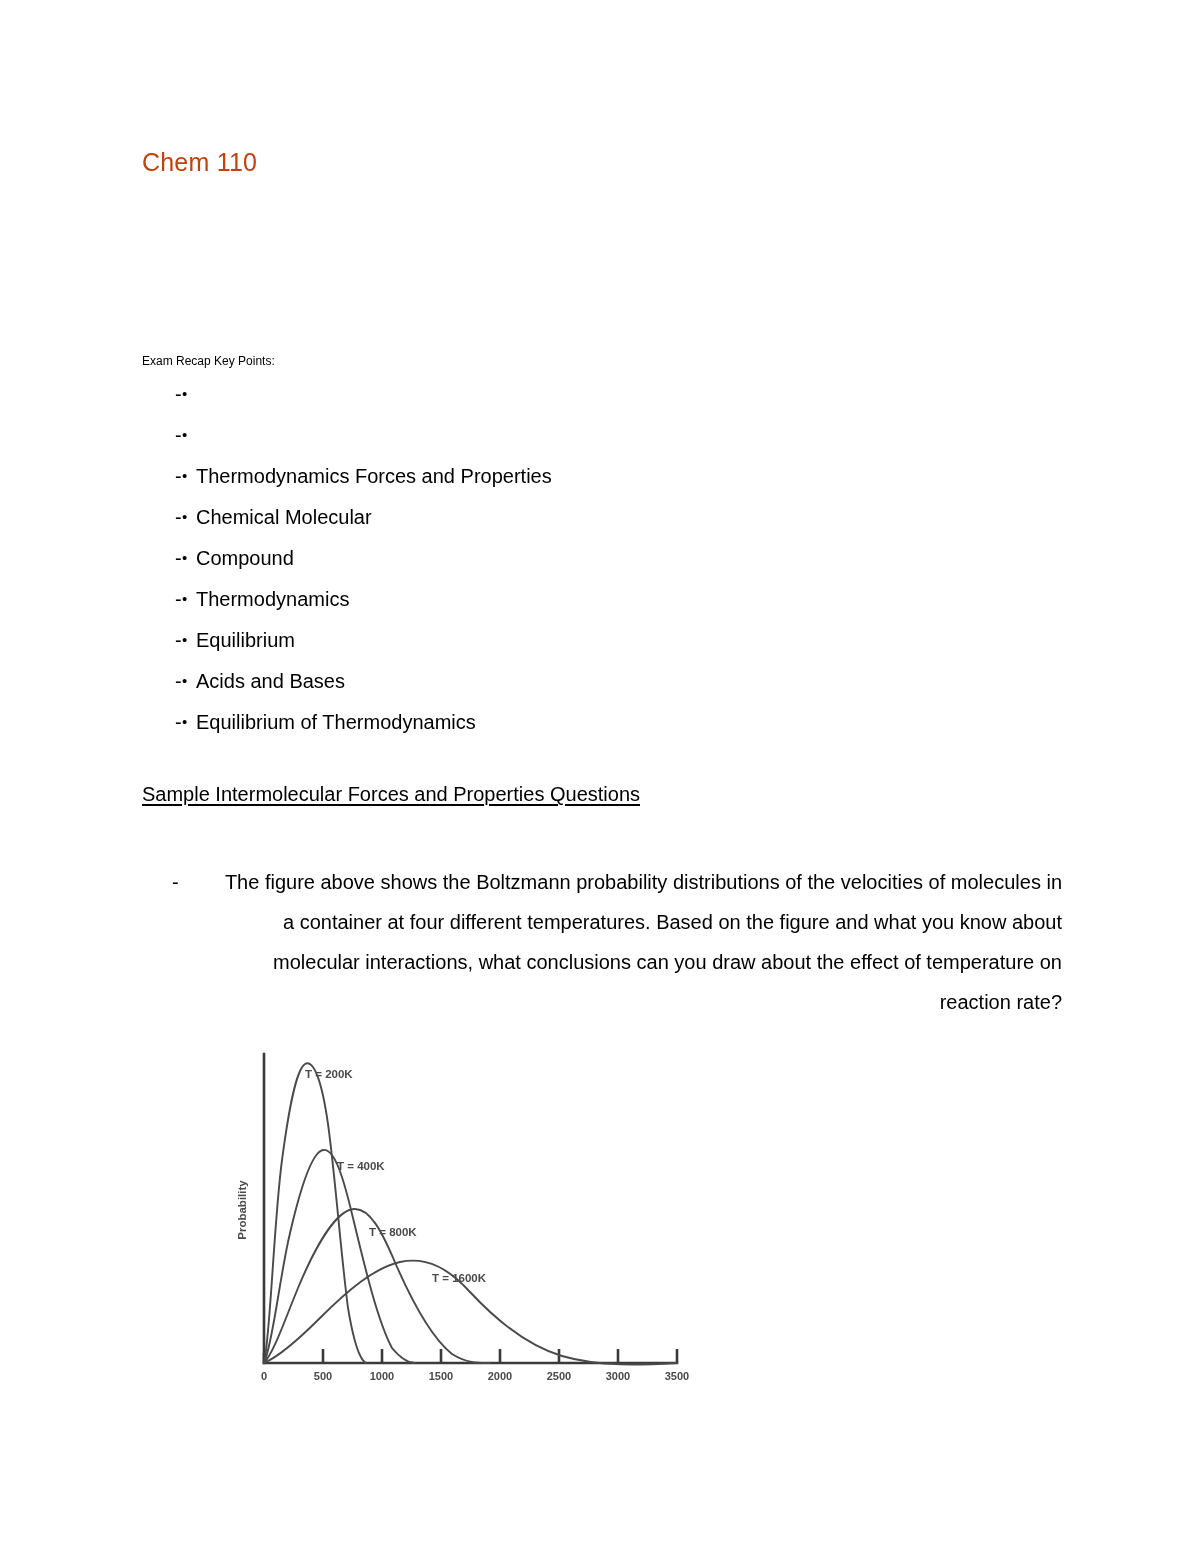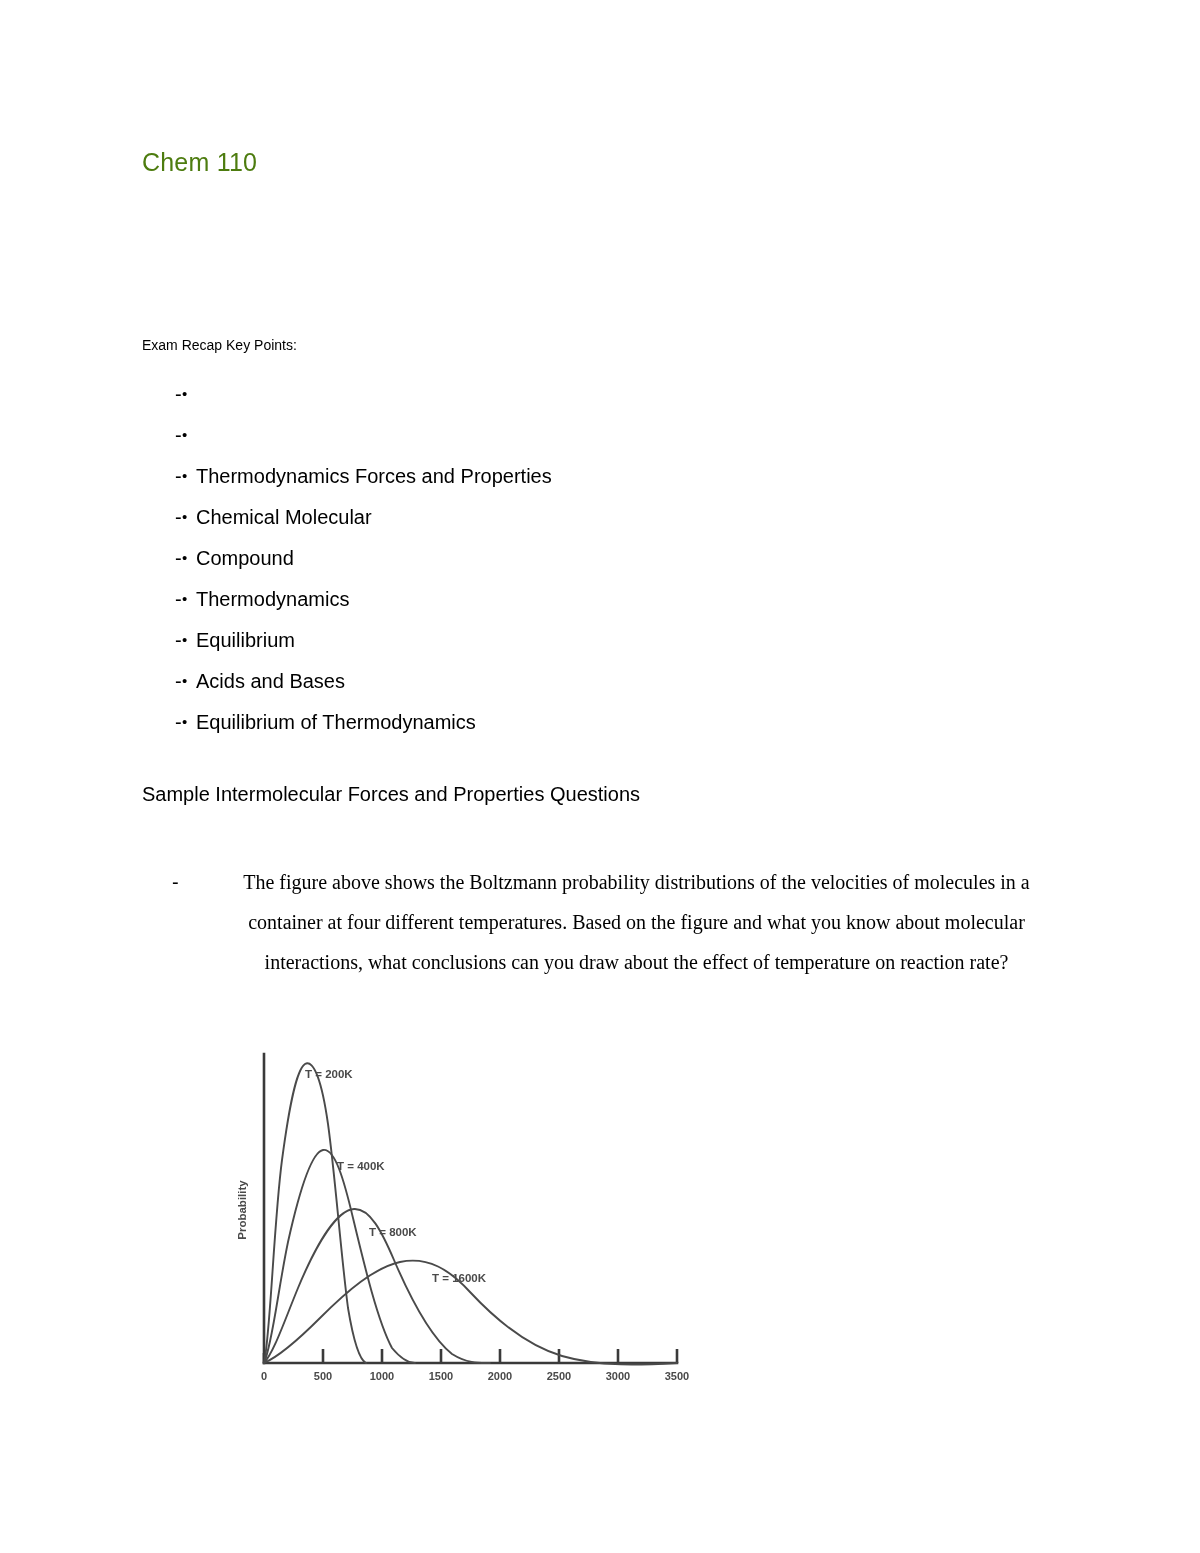--- a/index.html
+++ b/index.html
@@ -25,33 +25,33 @@
   }
 
   
   .title-block {
     position: absolute;
     left: 142px;
     top: 140px;
     width: 900px;
   }
   .doc-title {
-    color: #4d7c0f;
+    color: #c2410c;
     font-size: 25px;
     line-height: 45px;
     letter-spacing: 0.2px;
     white-space: nowrap;
   }
 
   
   .intro-line {
     position: absolute;
     left: 142px;
-    top: 332px;
-    font-size: 14px;
+    top: 348px;
+    font-size: 12px;
     line-height: 26px;
     white-space: nowrap;
   }
 
   .key-points {
     position: absolute;
     left: 142px;
     top: 374px;
     width: 960px;
   }
@@ -80,20 +80,21 @@
     white-space: nowrap;
   }
 
   
   .section-heading {
     position: absolute;
     left: 142px;
     top: 780px;
     font-size: 20px;
     line-height: 28px;
+    text-decoration: underline;
     text-underline-offset: 3px;
     white-space: nowrap;
   }
 
   
   .question-block {
     position: absolute;
     left: 172px;
     top: 862px;
     width: 890px;
@@ -102,22 +103,21 @@
   .q-dash {
     flex: 0 0 39px;
     width: 39px;
     font-size: 20px;
     line-height: 40px;
   }
   .q-text {
     flex: 1;
     font-size: 20px;
     line-height: 40px;
-    text-align: center;
-    font-family: Liberation Serif, serif;
+    text-align: right;
   }
 
   
   .figure {
     position: absolute;
     left: 232px;
     top: 1040px;
     width: 480px;
     height: 370px;
   }

